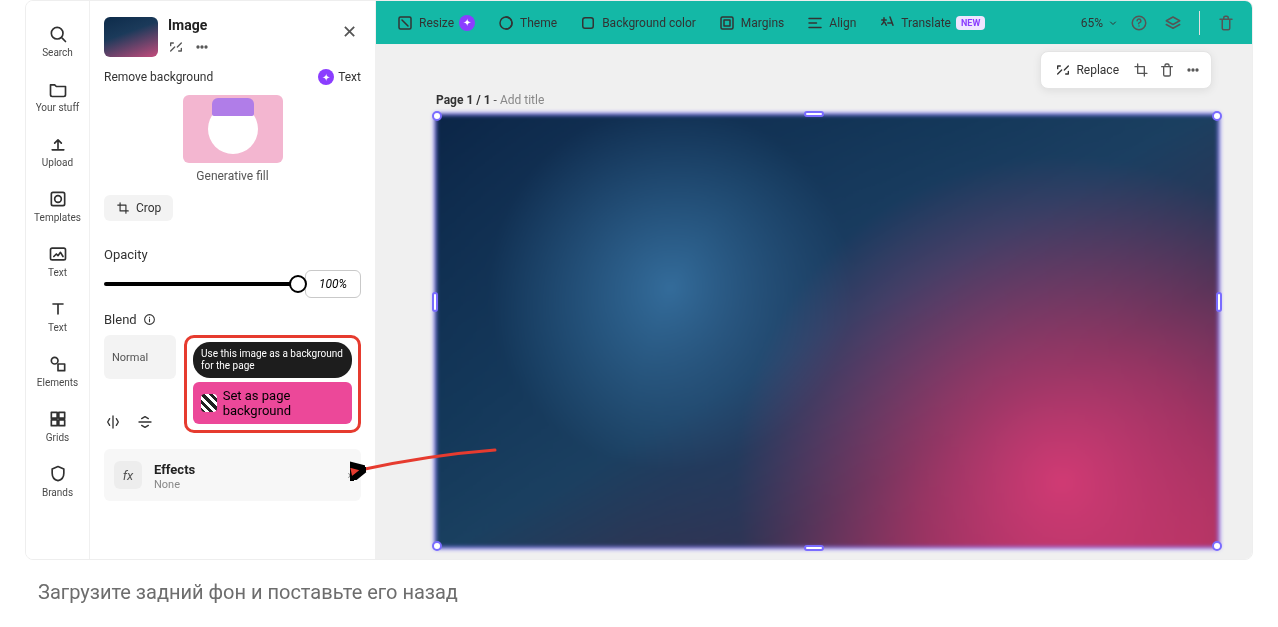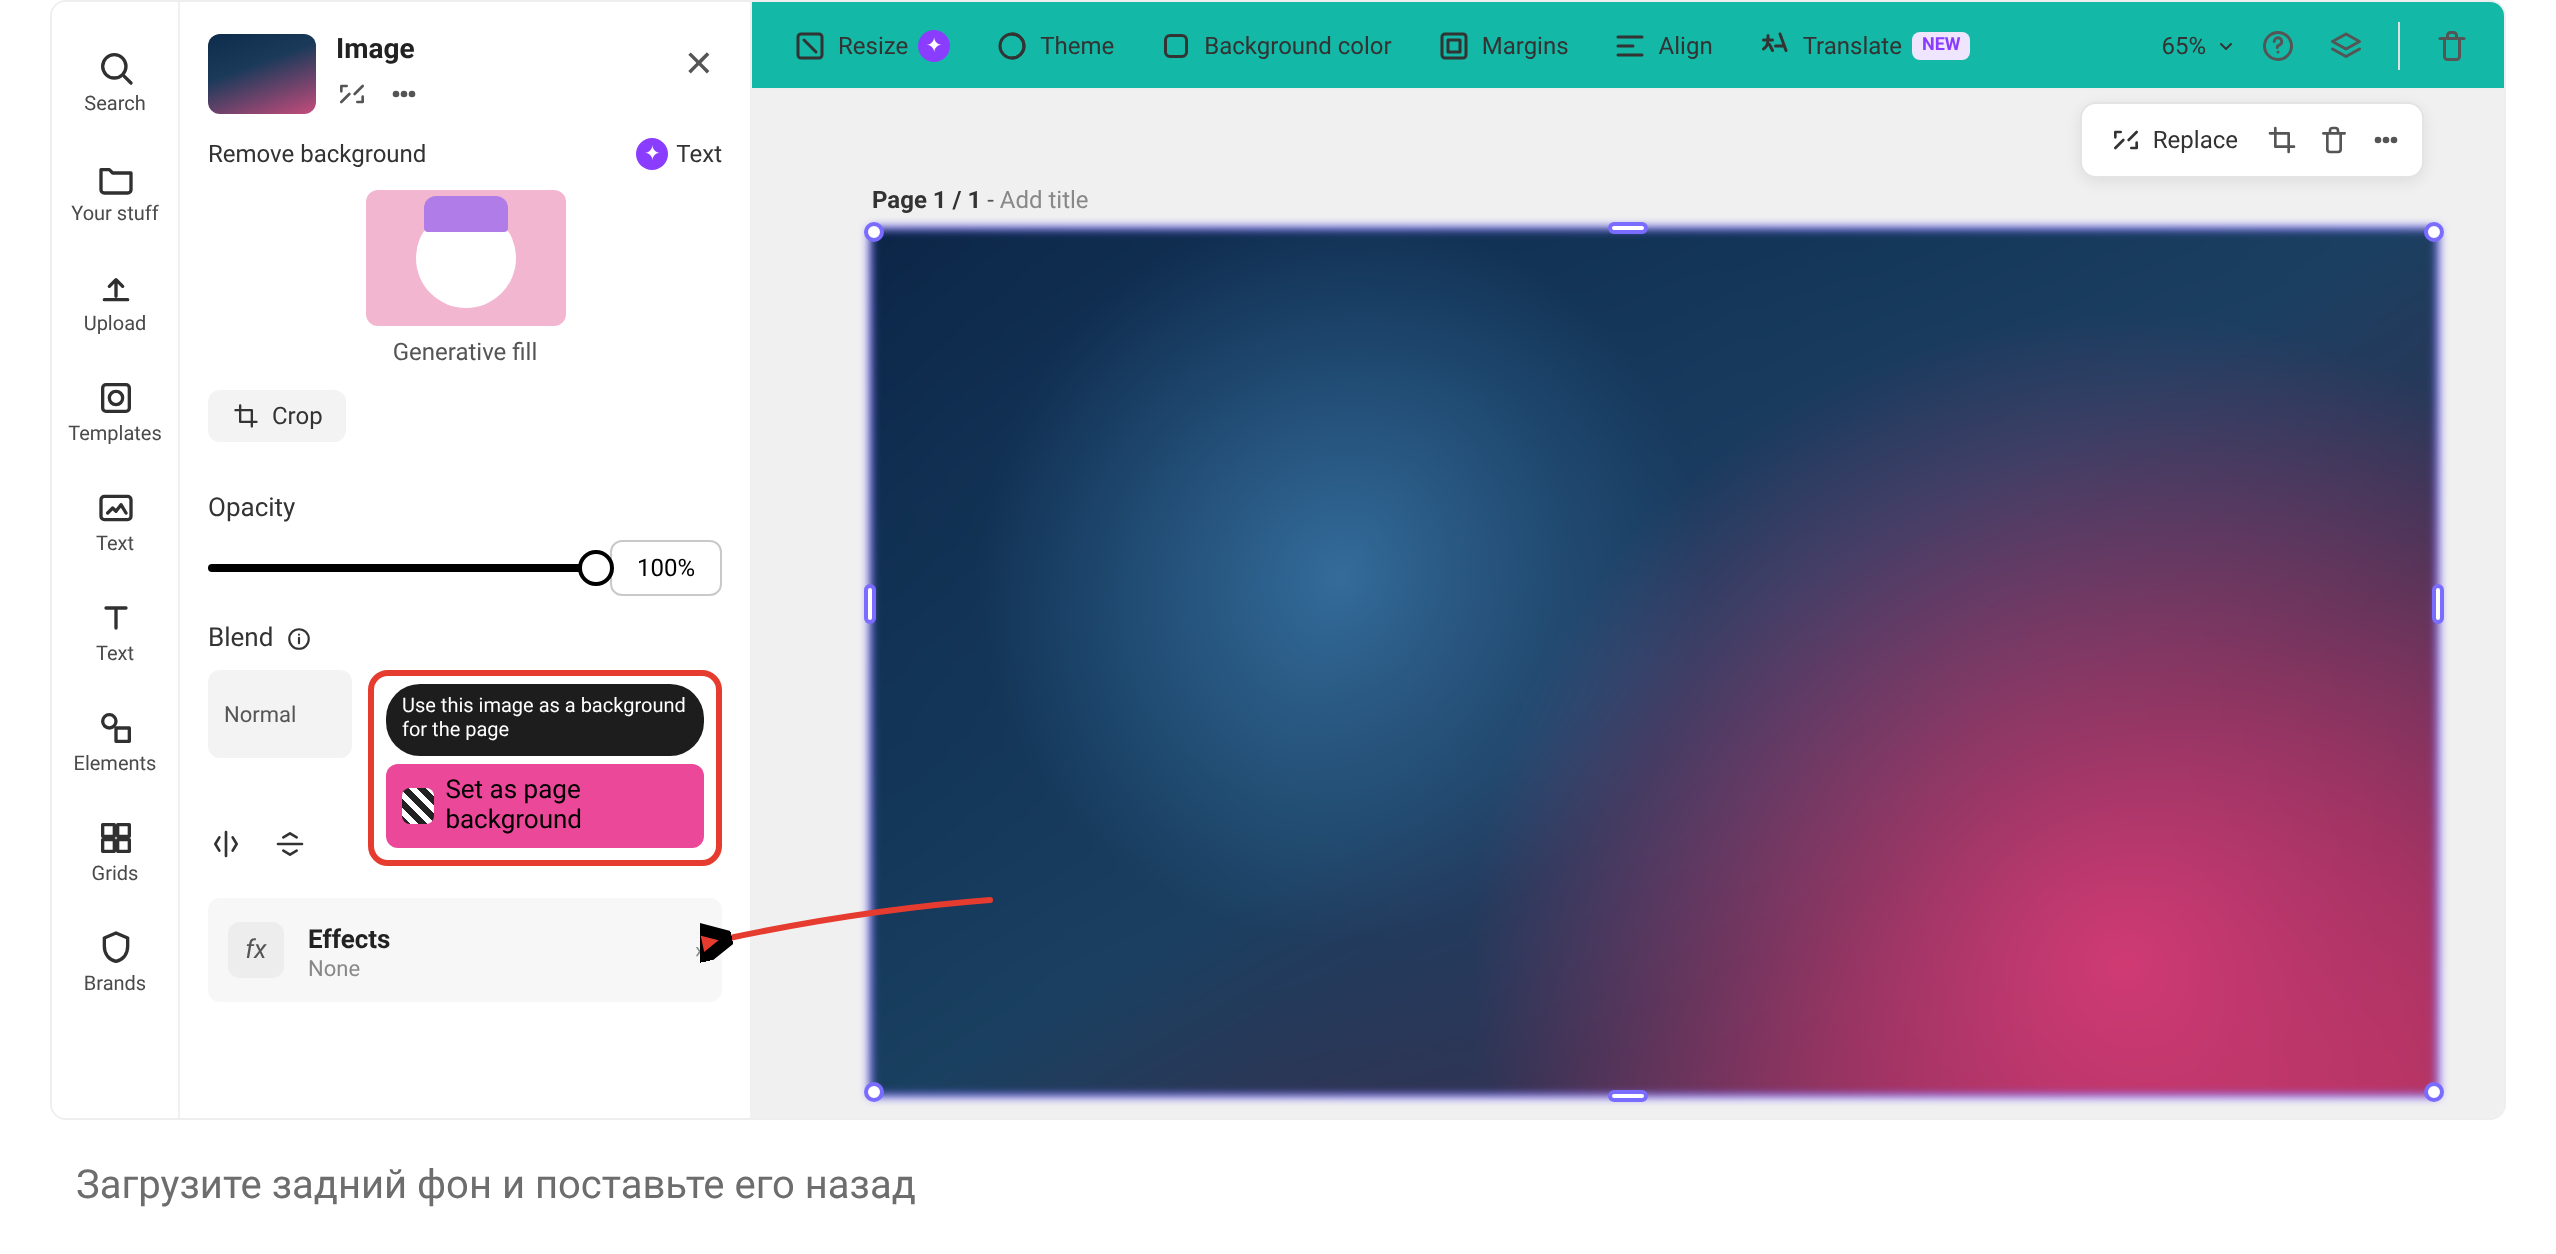--- a/index.html
+++ b/index.html
@@ -22,21 +22,21 @@
   .row-center { display:flex; justify-content:space-between; align-items:center; margin-bottom:10px;}
   .link { font-size: 12px; color: #333; cursor:pointer;}
   .erase { display:flex; align-items:center; gap:4px; font-size:12px; color:#333;}
   .erase .dot { width:16px; height:16px; border-radius:50%; background:#8b3dff; display:flex; align-items:center; justify-content:center; color:#fff; font-size:10px;}
   .gen-thumb { width: 100px; height: 68px; background: #f3b6d0; border-radius: 6px; display:flex; align-items:center; justify-content:center; margin:0 auto 6px; position:relative; overflow:hidden;}
   .dog { width:50px; height:50px; border-radius:50%; background:#fff; position:relative; }
   .dog::before { content:""; position:absolute; top:-6px; left:4px; right:4px; height:18px; background:#b07de8; border-radius:6px 6px 2px 2px;}
   .gen-caption { text-align:center; font-size:12px; color:#555; margin-bottom:12px;}
   .crop-btn { display:inline-flex; align-items:center; gap:6px; background:#f3f3f3; border-radius:6px; padding:6px 12px; font-size:12px; cursor:pointer; border:none; color:#333; margin-bottom:26px;}
   .section-label { font-size:13px; color:#333; margin-bottom:8px; display:flex; align-items:center; gap:6px;}
-  .opacity-row { display:flex; align-items:center; gap:2px; margin-bottom:14px;}
+  .opacity-row { display:flex; align-items:center; gap:2px; margin-bottom:14px;font-style:italic;}
   .slider { flex:1; height:4px; background:#000; border-radius:2px; position:relative;}
   .slider .knob { width:18px; height:18px; border-radius:50%; background:#fff; border:2px solid #000; position:absolute; right:-4px; top:50%; transform:translateY(-50%);}
   .opacity-val { width:56px; height:28px; border:1px solid #c9c9c9; border-radius:6px; display:flex; align-items:center; justify-content:center; font-size:12px;}
   .blend-row { display:flex; gap:8px; align-items:stretch; margin-bottom:12px;}
   .blend-select { flex:0 0 72px; background:#f3f3f3; border-radius:6px; padding:0 8px; font-size:11px; color:#555; display:flex; align-items:center; height:44px;}
   .tooltip-callout { flex:1; position:relative; border:3px solid #e63b2f; border-radius:10px; padding:4px 6px 6px 6px; }
   .tooltip { background:#1d1d1d; color:#fff; font-size:10px; padding:6px 8px; border-radius:17px; line-height:1.2; margin-bottom:4px;}
   .flip-row { display:flex; gap:10px; align-items:center;}
   .mini-ic { width:18px; height:18px; display:flex; align-items:center; justify-content:center; color:#333;}
   .set-bg { flex:1; display:flex; align-items:center; gap:6px; background:#ec4899; border-radius:6px; padding:6px 8px; font-size:13px; cursor:pointer;}

